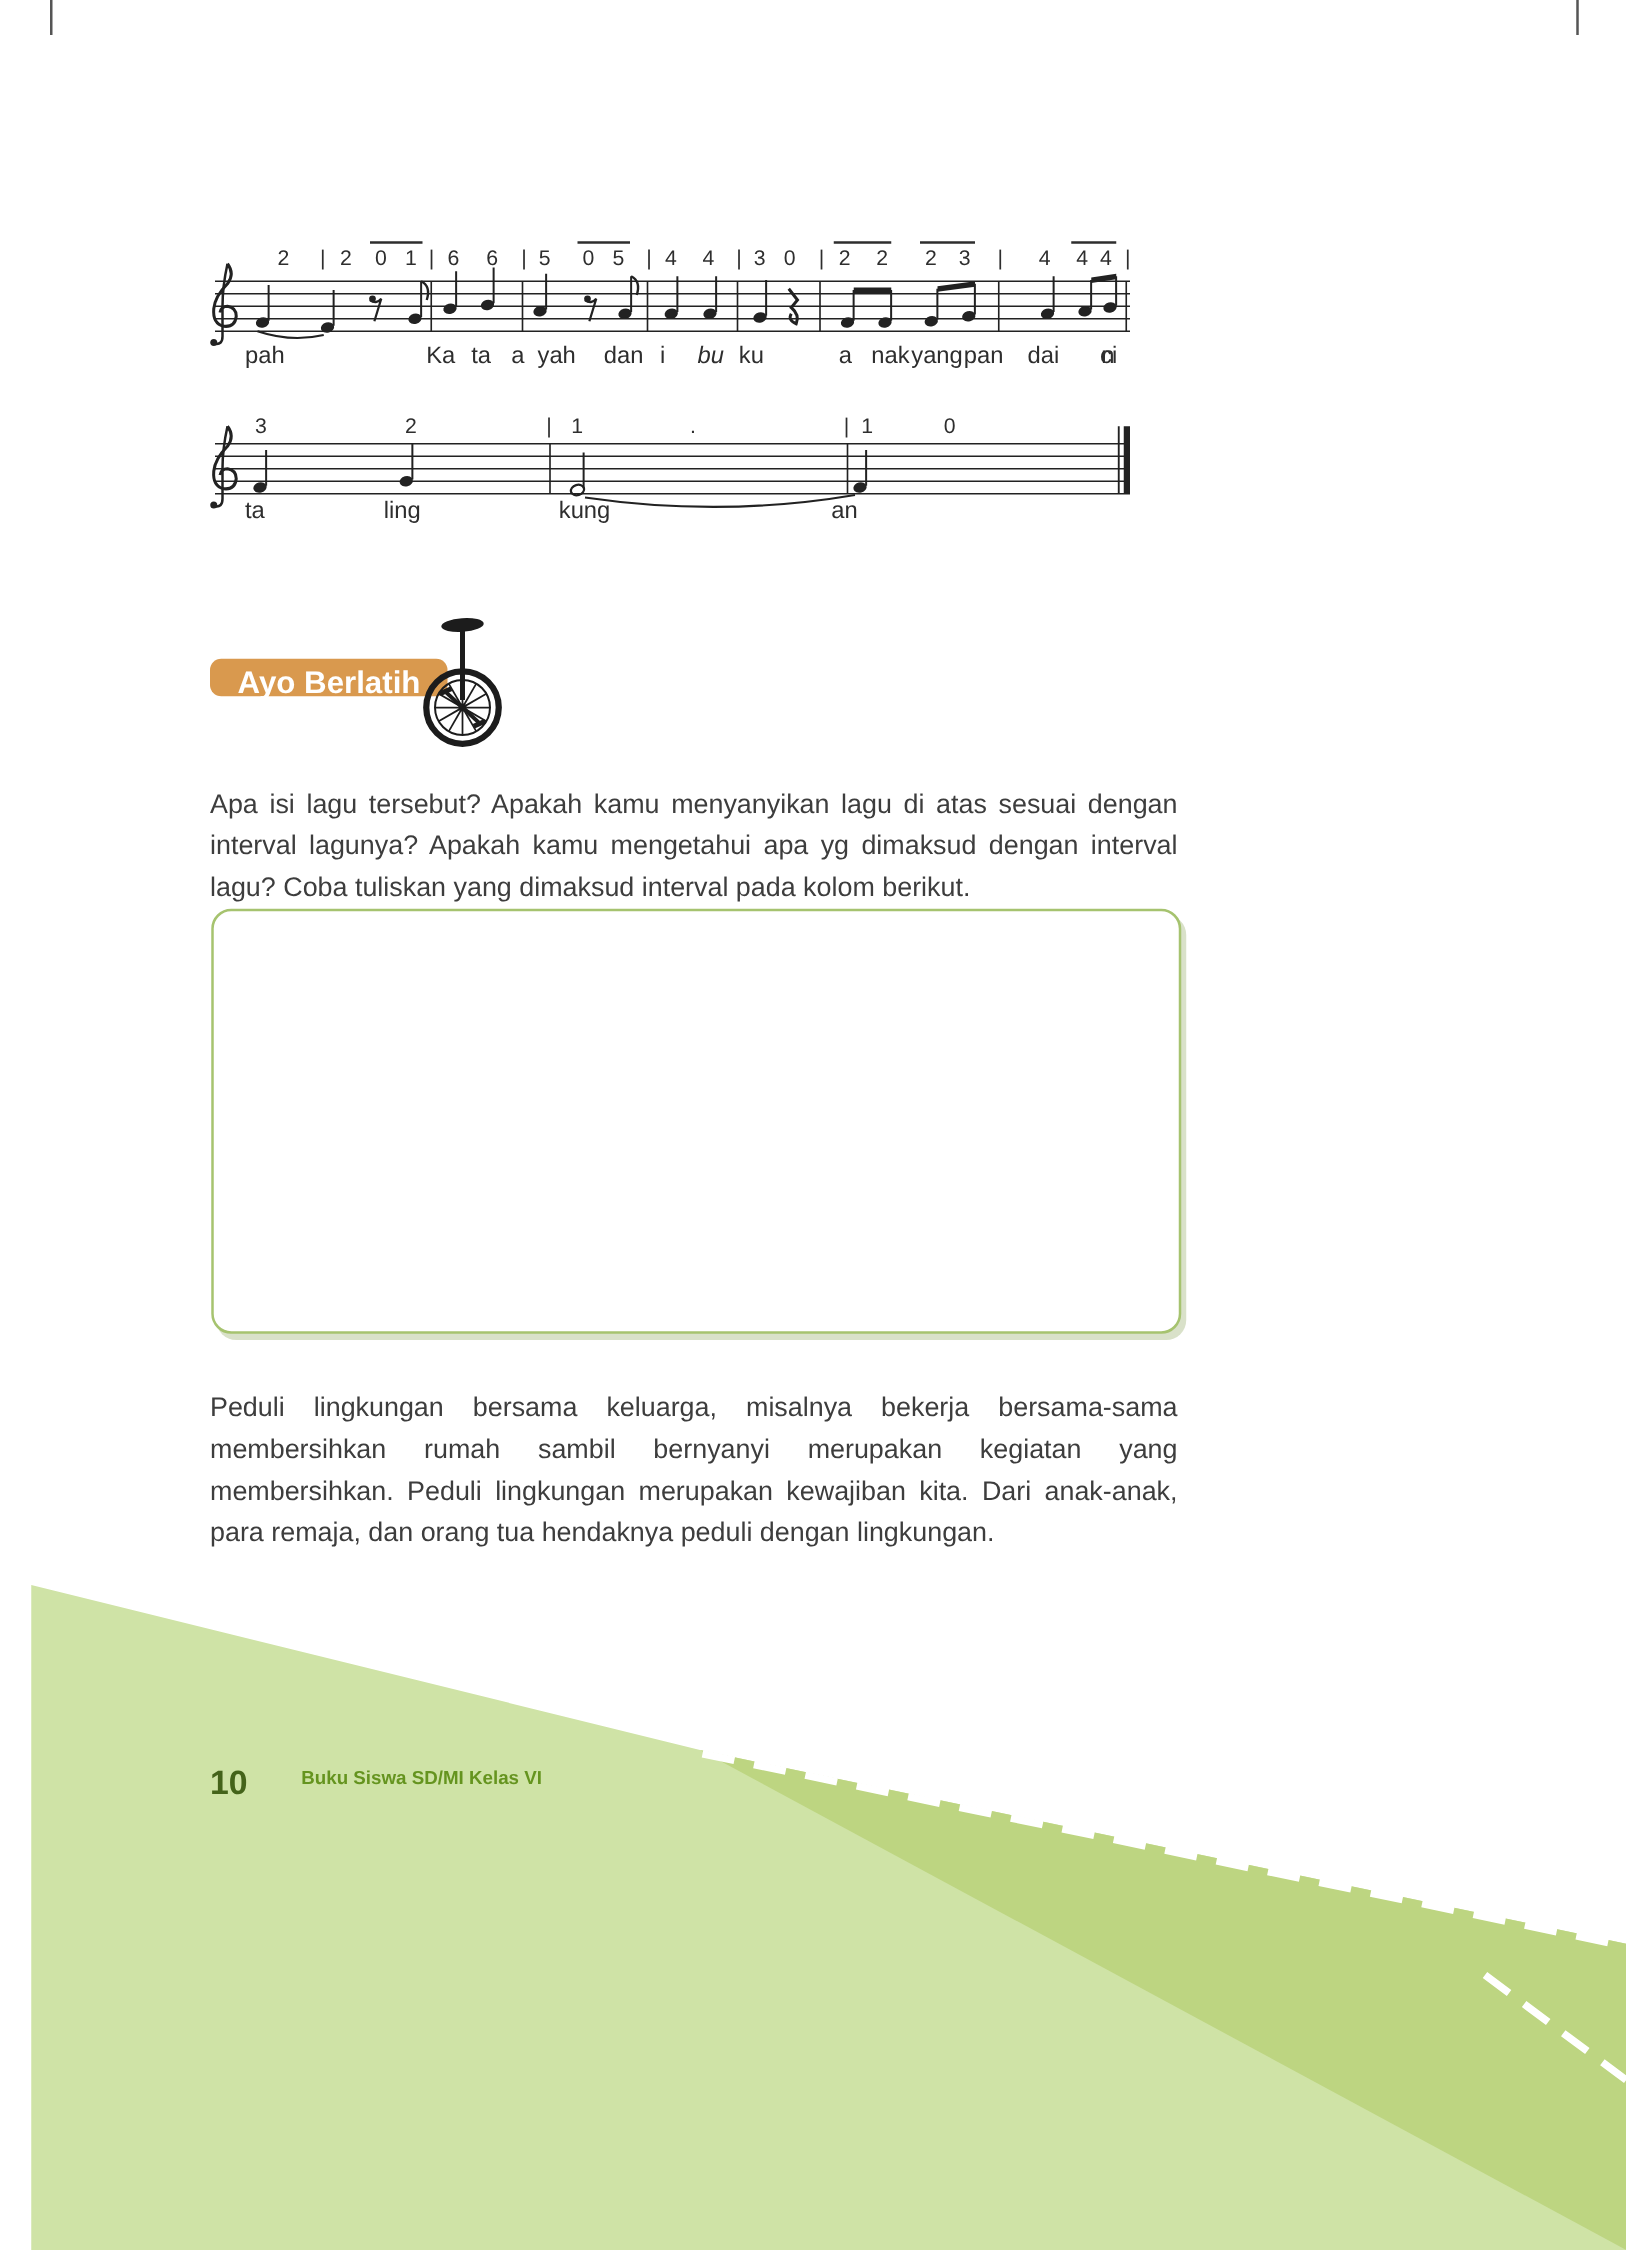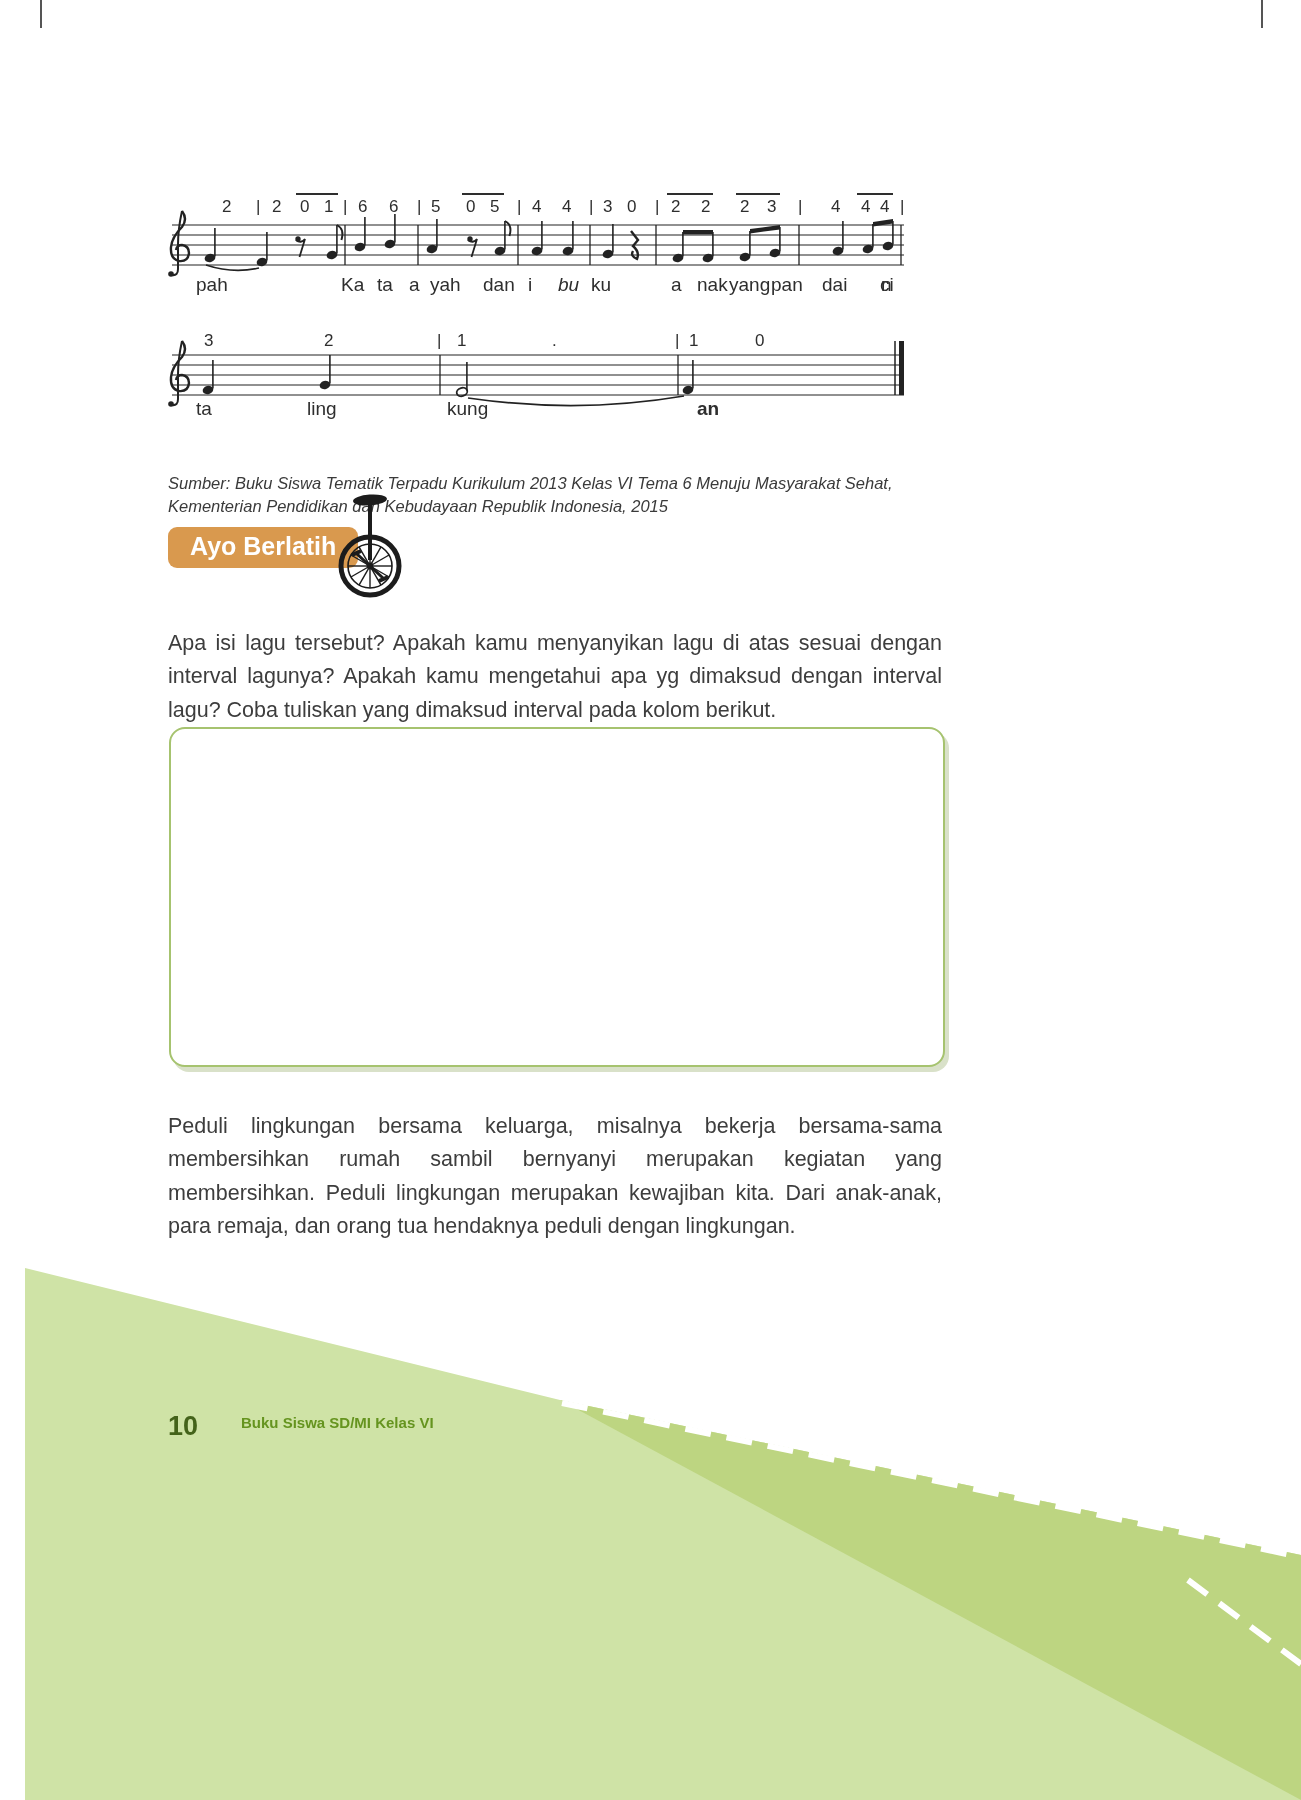--- a/index.html
+++ b/index.html
@@ -8,21 +8,21 @@
   #crop-left{left:40px;}
   #crop-right{left:1261px;}
   .token-layer{position:absolute;left:0;top:0;right:0;bottom:0;}
   .num-token{position:absolute;font-size:17px;font-weight:500;color:#2e2e2e;}
   .lyric-token{position:absolute;font-size:19px;color:#2e2e2e;}
   .overline{position:absolute;height:2.2px;background:#2e2e2e;top:193px;}
   .staff-svg{position:absolute;}
   #staff1{left:158px;top:203px;}
   #staff2{left:158px;top:338px;}
   .source{position:absolute;left:168px;top:455px;width:790px;font-size:16.5px;font-style:italic;line-height:1.45;color:#3a3a3a;}
-  .badge{position:absolute;left:168px;top:527px;height:41px;background:#d9994e;color:#fff;font-size:25px;font-weight:bold;line-height:38px;padding:0 22px;border-radius:9px;}
+  .badge{position:absolute;left:168px;top:527px;height:30px;background:#d9994e;color:#fff;font-size:25px;font-weight:bold;line-height:38px;padding:0 22px;border-radius:9px;}
   .unicycle{position:absolute;left:330px;top:486px;}
   .para{position:absolute;left:168px;width:774px;font-size:21.5px;line-height:1.56;color:#3d3d3d;text-align:justify;}
   #para-question{top:605px;}
   #para-closing{top:1088px;}
   .answer-box{position:absolute;left:169px;top:727px;width:772px;height:336px;border:2px solid #a6c36f;border-radius:16px;background:#fff;box-shadow:4px 5px 0 rgba(160,180,120,0.40);}
   .footer-art{position:absolute;left:0;top:1250px;}
   .footer-num{position:absolute;left:168px;top:1411px;font-size:27px;font-weight:bold;color:#44631a;}
   .footer-title{position:absolute;left:241px;top:1414px;font-size:15px;font-weight:bold;color:#65941f;}
 </style>
 </head>
@@ -82,21 +82,21 @@
       <span class="num-token" style="left: 324px; top: 331px;">2</span>
       <span class="num-token" style="left: 437px; top: 331px;">|</span>
       <span class="num-token" style="left: 457px; top: 331px;">1</span>
       <span class="num-token" style="left: 552px; top: 331px;">.</span>
       <span class="num-token" style="left: 675px; top: 331px;">|</span>
       <span class="num-token" style="left: 689px; top: 331px;">1</span>
       <span class="num-token" style="left: 755px; top: 331px;">0</span>
       <span class="lyric-token" style="left: 196px; top: 398px;">ta</span>
       <span class="lyric-token" style="left: 307px; top: 398px;">ling</span>
       <span class="lyric-token" style="left: 447px; top: 398px;">kung</span>
-      <span class="lyric-token" style="left: 697px; top: 398px; font-weight: bold;">an</span>
+      <span class="lyric-token" style="left: 665px; top: 398px;">an</span>
       <div class="overline" style="left: 296px; width: 42px;"></div>
       <div class="overline" style="left: 462px; width: 42px;"></div>
       <div class="overline" style="left: 667px; width: 46px;"></div>
       <div class="overline" style="left: 736px; width: 44px;"></div>
       <div class="overline" style="left: 857px; width: 36px;"></div>
     </div>
 
   <svg id="staff1" class="staff-svg" width="760" height="92">
       <line x1="14" y1="22" x2="746" y2="22" stroke="#222222" stroke-width="1.2"></line>
       <line x1="14" y1="32" x2="746" y2="32" stroke="#222222" stroke-width="1.2"></line>
@@ -226,21 +226,20 @@
         <ellipse cx="304" cy="54" rx="5.4" ry="4.1" transform="rotate(-16 304 54)" fill="none" stroke="#222222" stroke-width="1.8"></ellipse>
         <line x1="308.9" y1="52.5" x2="308.9" y2="24" stroke="#222222" stroke-width="1.6"></line>
       </g>
       <g>
         <ellipse cx="530" cy="52" rx="5.4" ry="4.1" transform="rotate(-16 530 52)" fill="#222222" stroke="#222222" stroke-width="0"></ellipse>
         <line x1="534.9" y1="50.5" x2="534.9" y2="22" stroke="#222222" stroke-width="1.6"></line>
       </g>
       <path d="M310 60 Q420 76 526 58" fill="none" stroke="#222222" stroke-width="1.7"></path>
     </svg>
 
-  <p class="source">Sumber: Buku Siswa Tematik Terpadu Kurikulum 2013 Kelas VI Tema 6 Menuju Masyarakat Sehat, Kementerian Pendidikan dan Kebudayaan Republik Indonesia, 2015</p>
 
   <div class="badge">
     <span>Ayo Berlatih</span>
   </div>
 
   <svg class="unicycle" width="84" height="116" viewBox="0 0 84 116">
     <ellipse cx="40" cy="14" rx="17" ry="5.5" fill="#1c1c1c" transform="rotate(-4 40 14)"></ellipse>
     <line x1="40" y1="18" x2="40" y2="74" stroke="#1c1c1c" stroke-width="4"></line>
     <circle cx="40" cy="80" r="29" fill="none" stroke="#1c1c1c" stroke-width="5"></circle>
     <circle cx="40" cy="80" r="22" fill="none" stroke="#1c1c1c" stroke-width="1.6"></circle>

